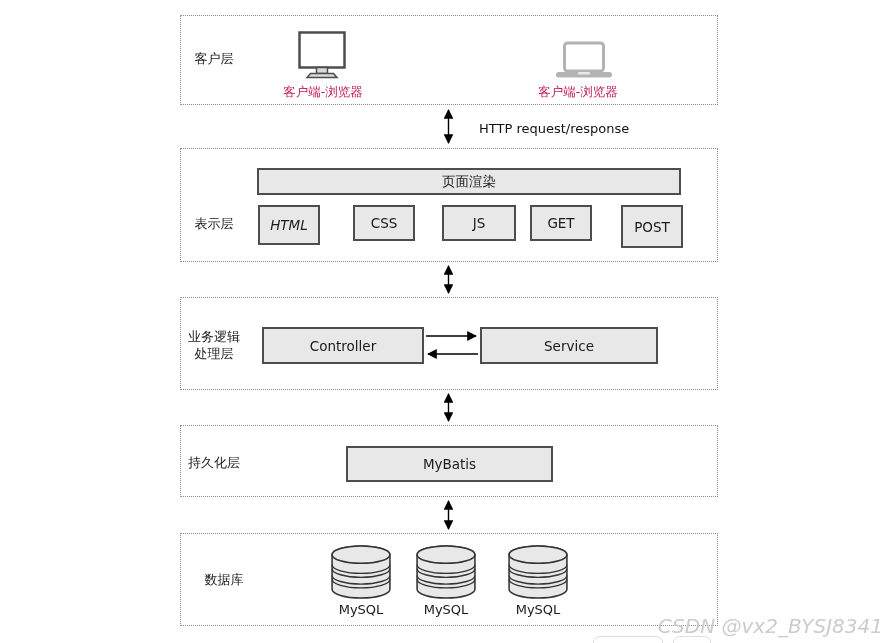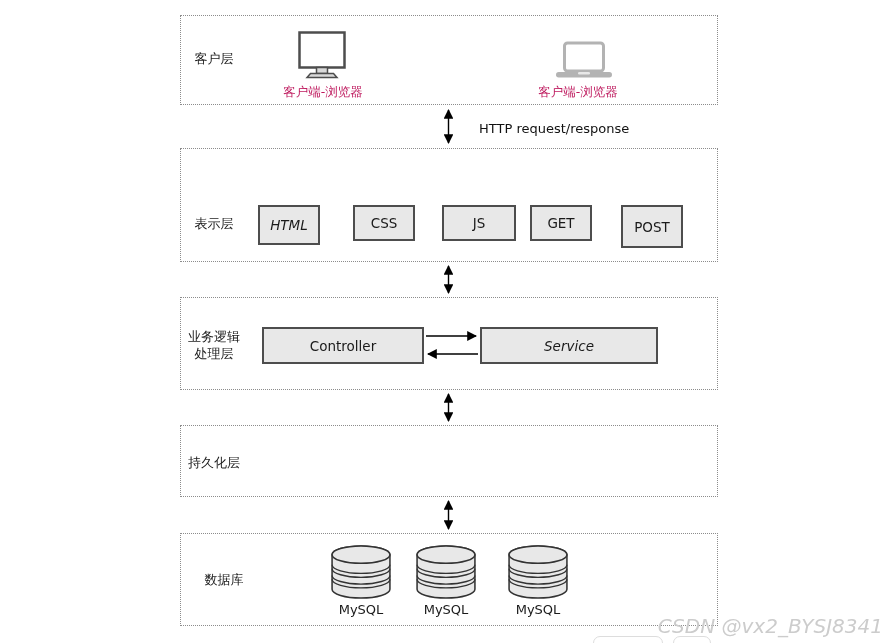--- a/index.html
+++ b/index.html
@@ -44,39 +44,41 @@
     <rect x="1" y="31" width="56" height="5.5" rx="2.7" fill="#b3b3b3"></rect>
     <rect x="23" y="31" width="12" height="2.6" rx="1.3" fill="#e8e8e8"></rect>
   </svg>
   <div class="icon-label" style="left:535px;top:84px;width:86px;">客户端-浏览器</div>
 
   <div class="http-label" style="left:456px;top:121px;margin-left:23px;">HTTP request/response</div>
 
   <div class="layer" style="left:180px;top:148px;width:538px;height:114px;"></div>
   <div class="layer-label" style="left:184px;top:215px;width:60px;">表示层</div>
 
+  <div class="node" style="left:257px;top:168px;width:424px;height:27px;">页面渲染</div>
 
   <div class="node" style="left:258px;top:205px;width:62px;height:40px;font-style:italic;">HTML</div>
   <div class="node" style="left:353px;top:205px;width:62px;height:36px;">CSS</div>
   <div class="node" style="left:442px;top:205px;width:74px;height:36px;">JS</div>
   <div class="node" style="left:530px;top:205px;width:62px;height:36px;">GET</div>
   <div class="node" style="left:621px;top:205px;width:62px;height:43px;">POST</div>
 
   <div class="layer" style="left:180px;top:297px;width:538px;height:93px;"></div>
   <div class="layer-label" style="left:178px;top:328px;width:72px;">
     <span style="display:block;">业务逻辑</span>
     <span style="display:block;">处理层</span>
   </div>
 
   <div class="node" style="left:262px;top:327px;width:162px;height:37px;">Controller</div>
-  <div class="node" style="left:480px;top:327px;width:178px;height:37px;font-style:italic;">Service</div>
+  <div class="node" style="left:480px;top:327px;width:178px;height:37px;">Service</div>
 
   <div class="layer" style="left:180px;top:425px;width:538px;height:72px;"></div>
   <div class="layer-label" style="left:180px;top:454px;width:68px;">持久化层</div>
 
+  <div class="node" style="left:346px;top:446px;width:207px;height:36px;">MyBatis</div>
 
   <div class="layer" style="left:180px;top:533px;width:538px;height:93px;"></div>
   <div class="layer-label" style="left:192px;top:571px;width:64px;">数据库</div>
 
   <svg class="overlay" style="left:330px;top:545px;" width="62" height="54" viewBox="0 0 64 56">
     <path d="M2 10 a30 9 0 0 1 60 0 v36 a30 9 0 0 1 -60 0 z" fill="#e8e8e8" stroke="#333333" stroke-width="1.6"></path>
     <ellipse cx="32" cy="10" rx="30" ry="9" fill="#e8e8e8" stroke="#333333" stroke-width="1.6"></ellipse>
     <path d="M2 20.5 a30 9 0 0 0 60 0" fill="none" stroke="#333333" stroke-width="1.4"></path>
     <path d="M2 24.5 a30 9 0 0 0 60 0" fill="none" stroke="#333333" stroke-width="1.4"></path>
     <path d="M2 31.5 a30 9 0 0 0 60 0" fill="none" stroke="#333333" stroke-width="1.4"></path>

